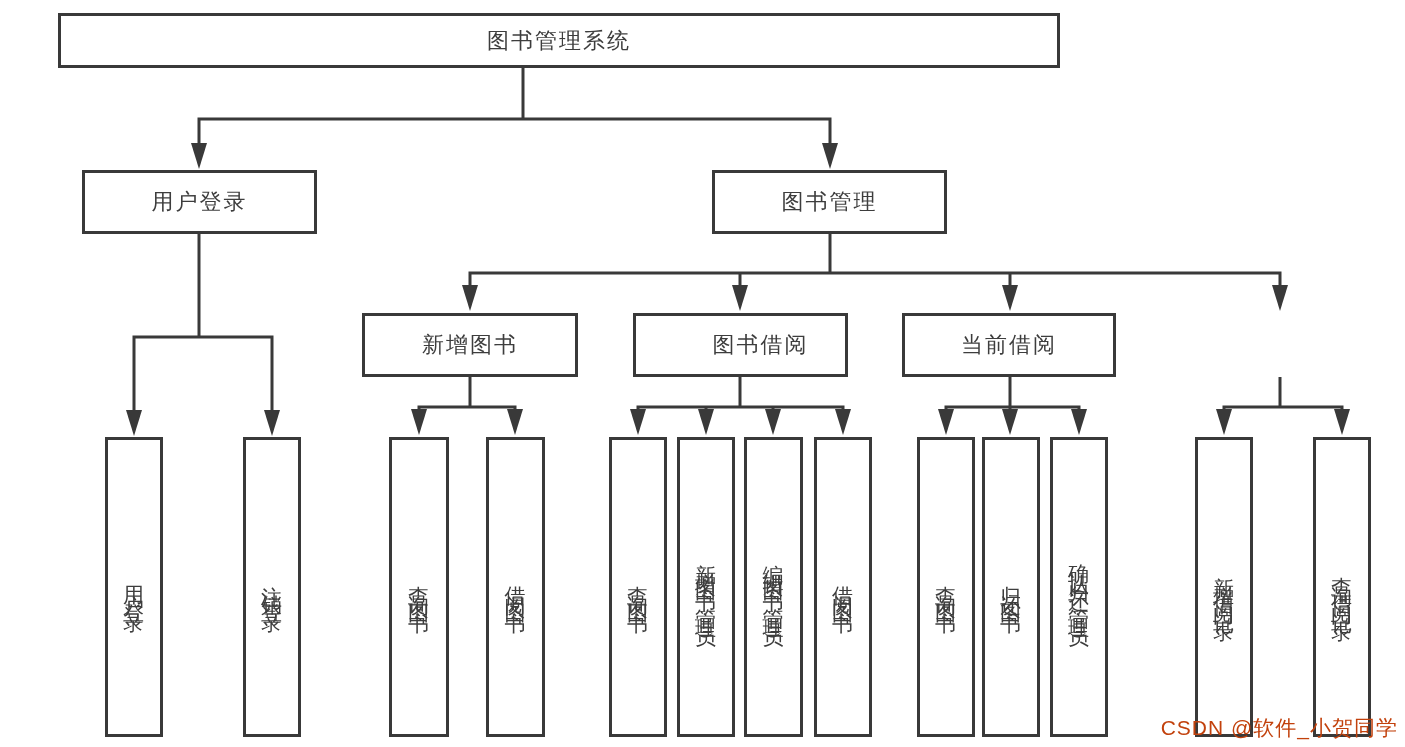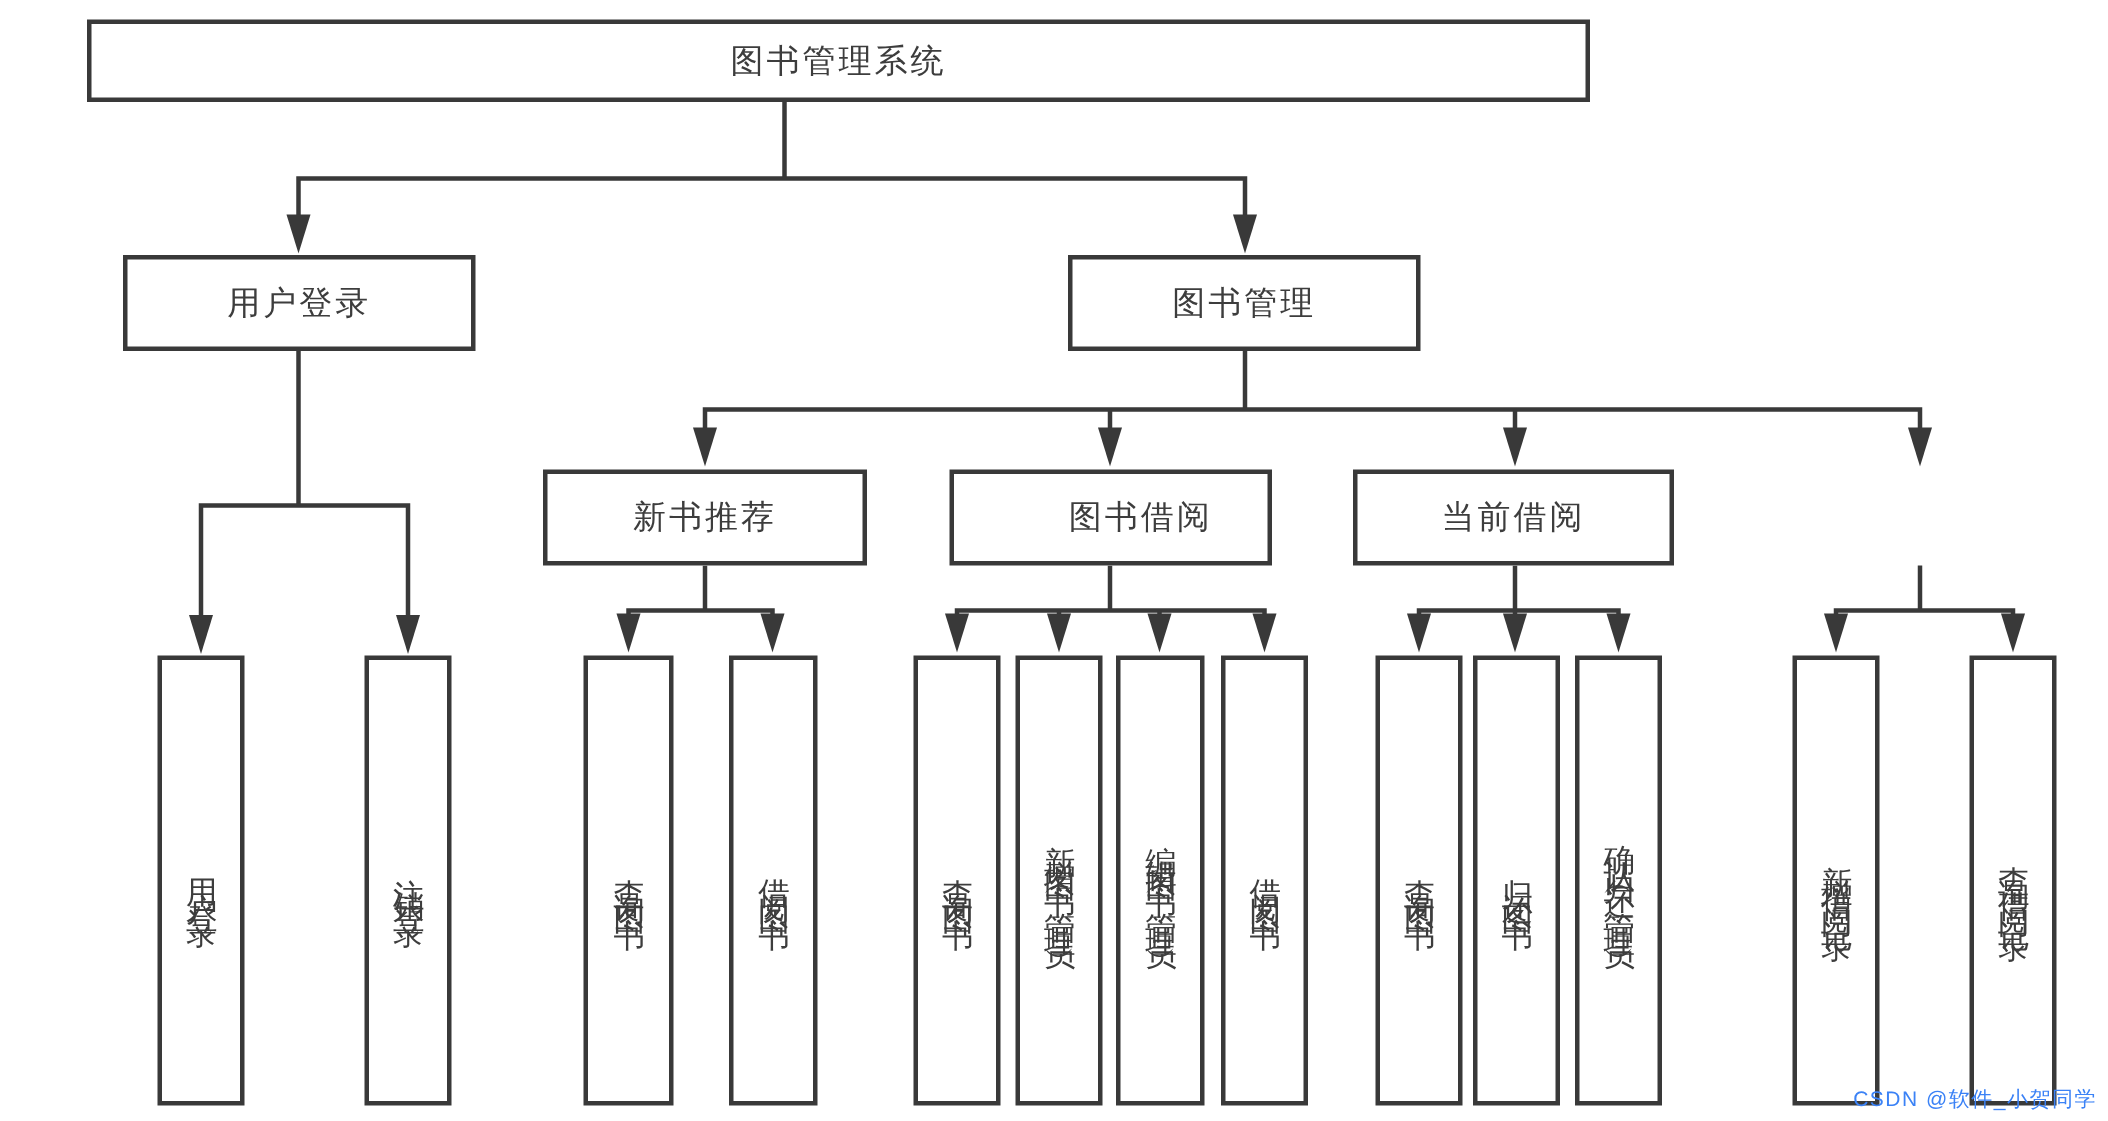--- a/index.html
+++ b/index.html
@@ -54,22 +54,22 @@
     font-size: 21px;
     line-height: 1;
     letter-spacing: 9px;
     color: #3d3d3d;
     white-space: nowrap;
   }
   .watermark {
     position: absolute;
     right: 7px;
     bottom: 5px;
-    font-size: 14px;
-    color: #3b82f6;
+    font-size: 21px;
+    color: #c2410c;
     letter-spacing: 1px;
     z-index: 10;
     white-space: nowrap;
   }
 </style>
 </head>
 <body>
 
 <div id="canvas">
 
@@ -127,21 +127,21 @@
       <polygon points="1216,409 1232,409 1224,435"></polygon>
       <polygon points="1334,409 1350,409 1342,435"></polygon>
     </g>
   </svg>
 
   <div class="hbox" style="left:22px; top:13px; width:1002px; height:55px;margin-left:36px;">图书管理系统</div>
 
   <div class="hbox" style="left:82px; top:170px; width:235px; height:64px;">用户登录</div>
   <div class="hbox" style="left:712px; top:170px; width:235px; height:64px;text-align:center;">图书管理</div>
 
-  <div class="hbox" style="left:362px; top:313px; width:216px; height:64px;">新书推荐</div>
+  <div class="hbox" style="left:362px; top:313px; width:216px; height:64px;">新增图书</div>
   <div class="hbox" style="left:633px; top:313px; width:215px; height:64px;padding-left:40px;">图书借阅</div>
   <div class="hbox" style="left:902px; top:313px; width:214px; height:64px;">当前借阅</div>
 
   <div class="vbox" style="left:105px;">
     <span class="vtext">用户登录</span>
   </div>
   <div class="vbox" style="left:243px;">
     <span class="vtext">注销登录</span>
   </div>
 

